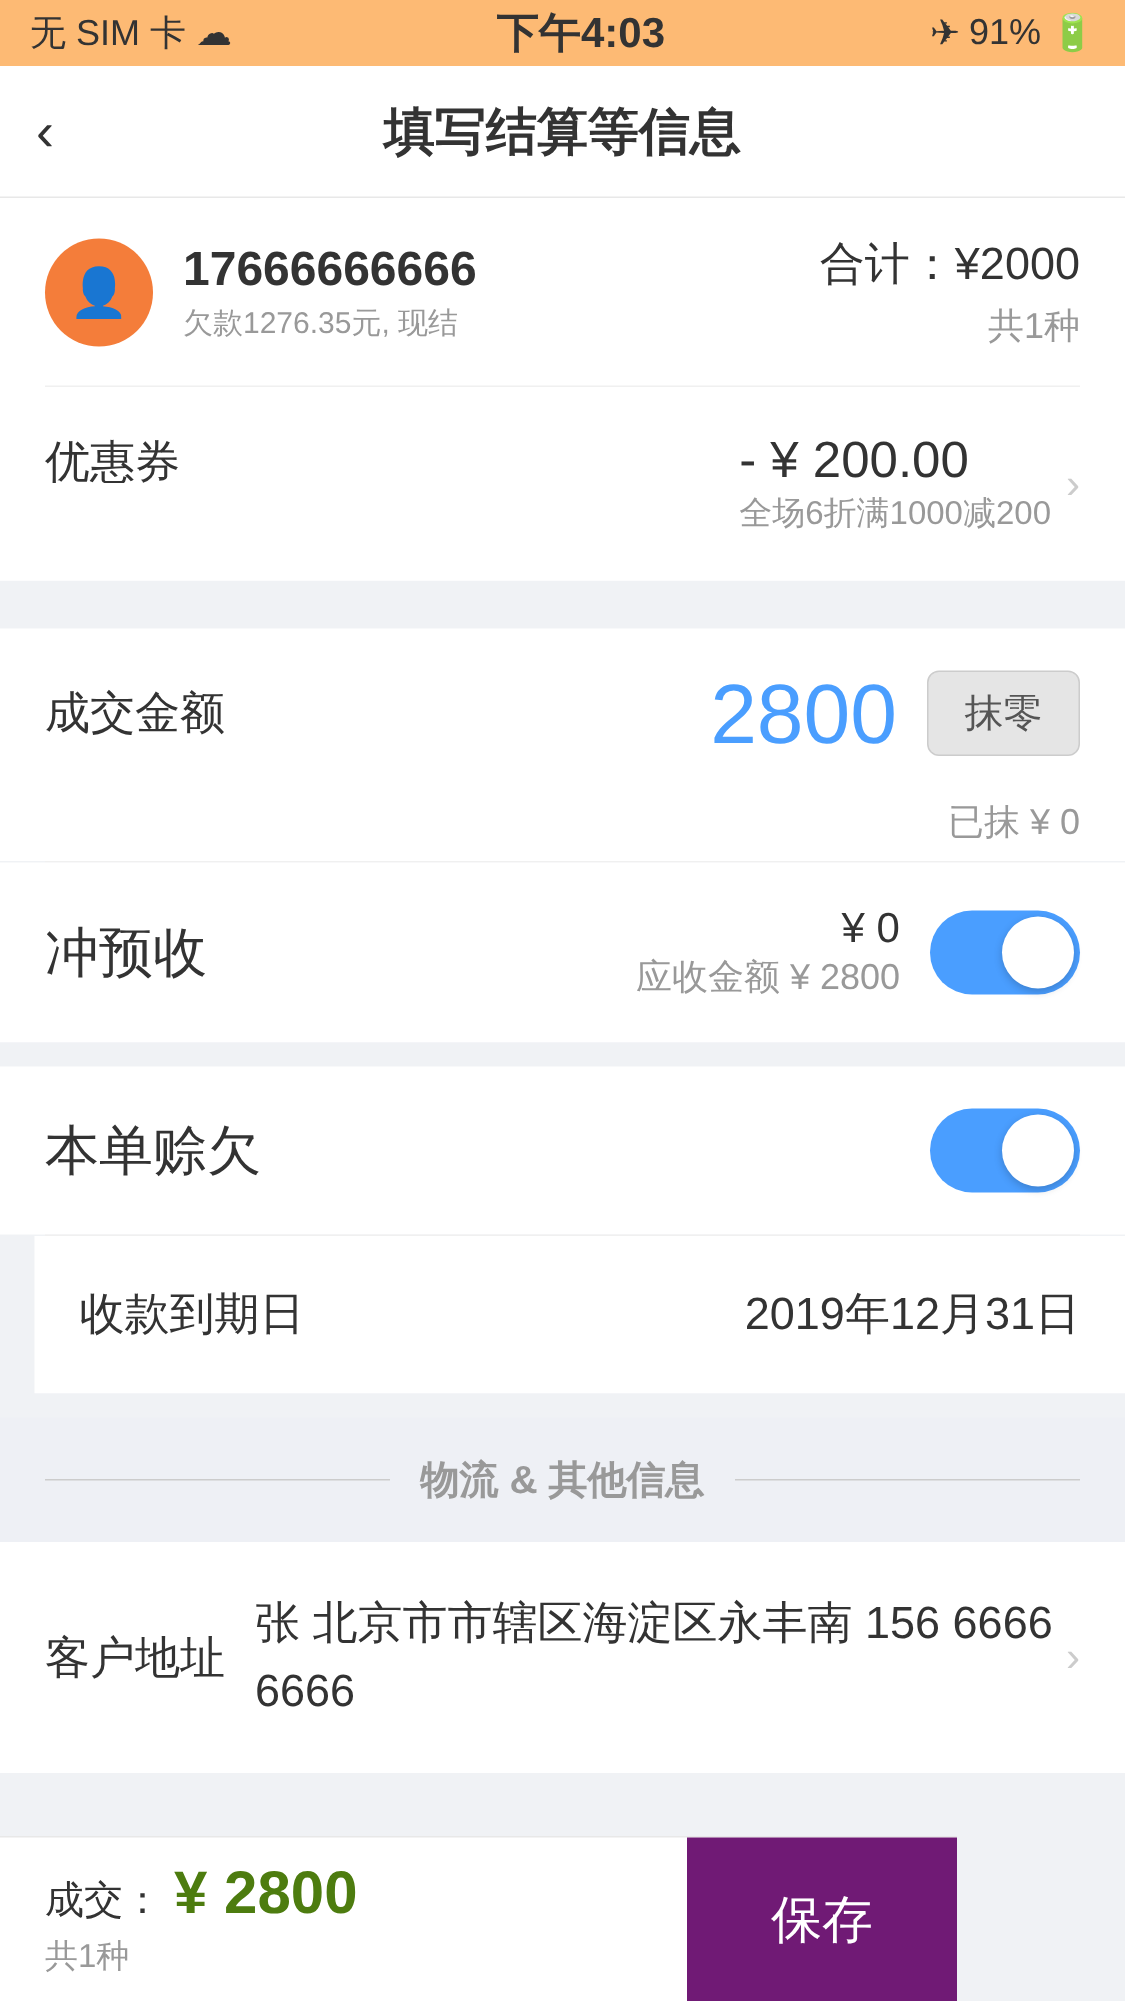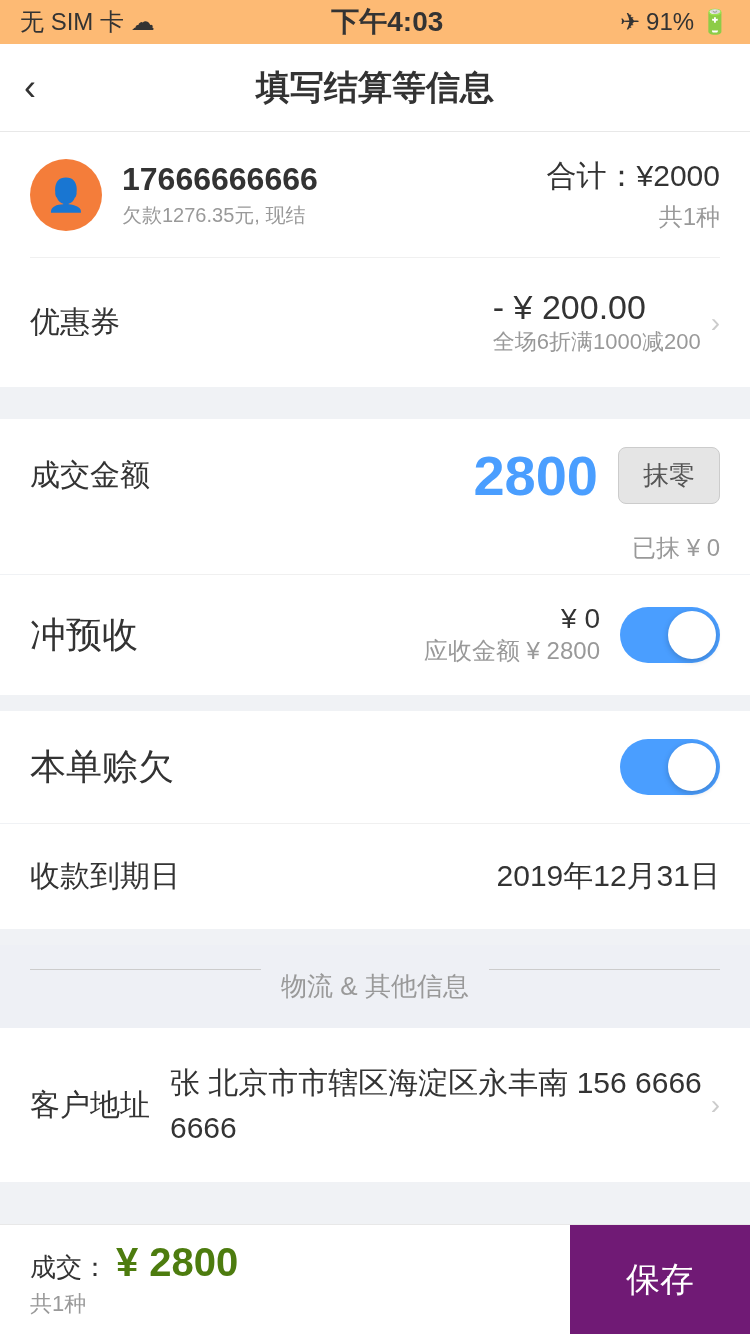--- a/index.html
+++ b/index.html
@@ -111,21 +111,21 @@
     
     .divider {
       height: 1px;
       background: #f0f0f0;
       margin: 0 30px;
     }
 
     
     .coupon-row {
       display: flex;
-      align-items: center;
+      align-items: flex-start;
       justify-content: space-between;
       padding: 30px 30px;
       background: #fff;
     }
     .coupon-label {
       font-size: 30px;
       color: #333;
     }
     .coupon-right {
       display: flex;
@@ -168,21 +168,21 @@
       font-size: 30px;
       color: #333;
     }
     .deal-right {
       display: flex;
       align-items: center;
       gap: 20px;
     }
     .deal-amount {
       font-size: 56px;
-      font-weight: 700;
+      font-weight: 400;
       color: #4a9eff;
       line-height: 1;
       margin-left: 48px;
     }
     .round-btn {
       border: 1px solid #ccc;
       border-radius: 8px;
       padding: 10px 24px;
       font-size: 26px;
       color: #555;
@@ -245,35 +245,38 @@
       box-shadow: 0 2px 6px rgba(0,0,0,0.2);
     }
 
     
     .info-row {
       display: flex;
       align-items: center;
       justify-content: space-between;
       padding: 32px 30px;
       background: #fff;
+      margin-left: 23px;
     }
     .info-label {
       font-size: 30px;
       color: #333;
     }
     .info-value {
       font-size: 30px;
       color: #333;
     }
 
     
     .section-divider {
       display: flex;
+      align-items: center;
       padding: 24px 30px;
       background: #eef0f5;
+      font-weight: bold;
     }
     .section-divider::before,
     .section-divider::after {
       content: '';
       flex: 1;
       height: 1px;
       background: #ccc;
     }
     .section-divider-text {
       margin: 0 20px;
@@ -300,21 +303,21 @@
       font-size: 30px;
       color: #333;
       line-height: 1.5;
     }
 
     
     .bottom-bar {
       position: fixed;
       bottom: 0;
       left: 0;
-      width: 750px;
+      width: 638px;
       height: 110px;
       background: #fff;
       display: flex;
       align-items: center;
       border-top: 1px solid #e8e8e8;
     }
     .bottom-total {
       flex: 1;
       padding: 0 30px;
     }

